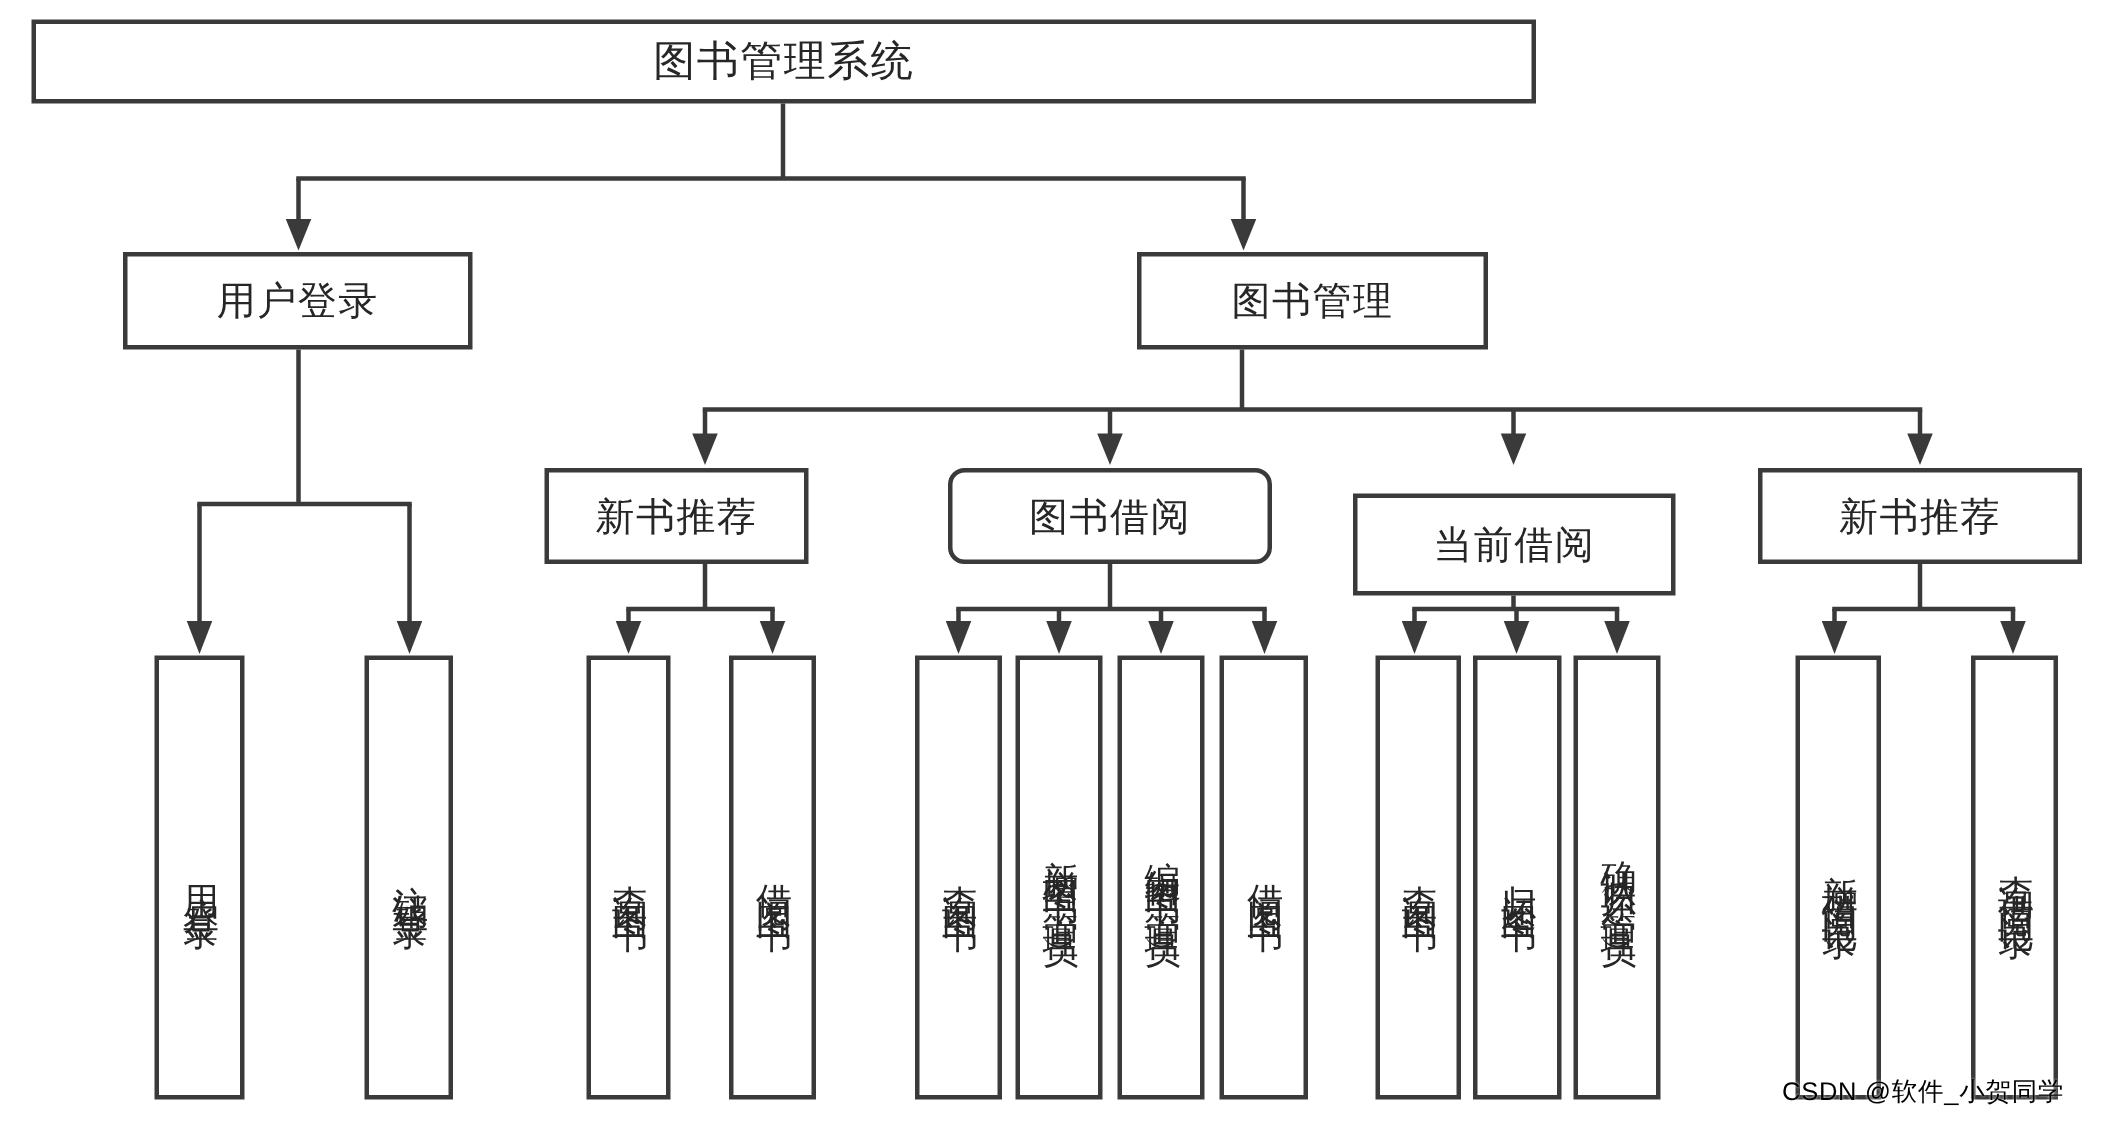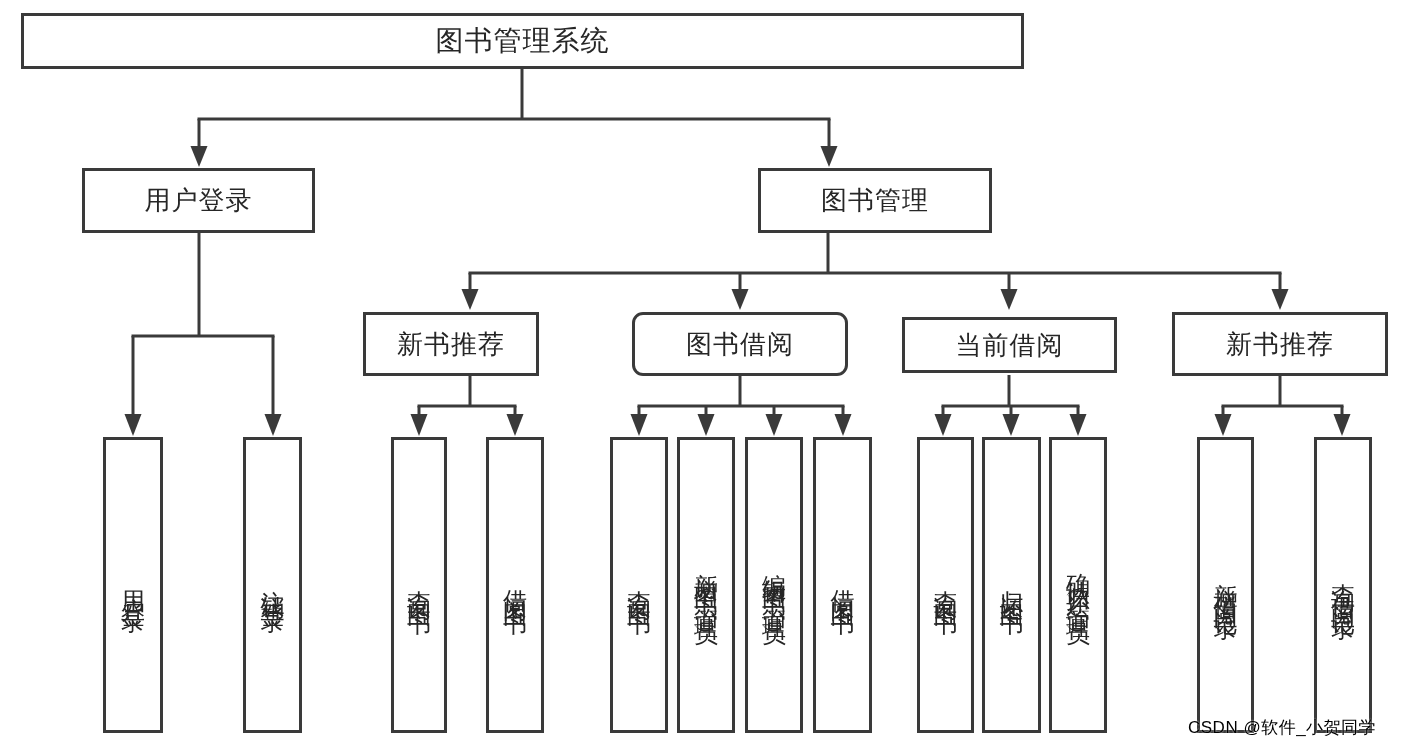--- a/index.html
+++ b/index.html
@@ -108,21 +108,21 @@
   <div class="box" style="left:712px; top:168px; width:234px; height:65px;margin-left:46px;">
     <span class="h-label">图书管理</span>
   </div>
 
   <div class="box" style="left:363px; top:312px; width:176px; height:64px;text-align:right;">
     <span class="h-label">新书推荐</span>
   </div>
   <div class="box" style="left:632px; top:312px; width:216px; height:64px;border-radius:11px;">
     <span class="h-label">图书借阅</span>
   </div>
-  <div class="box" style="left:902px; top:317px; width:215px; height:56px;">
+  <div class="box" style="left:902px; top:329px; width:215px; height:68px;">
     <span class="h-label">当前借阅</span>
   </div>
   <div class="box" style="left:1172px; top:312px; width:216px; height:64px;">
     <span class="h-label">新书推荐</span>
   </div>
 
   <div class="box leaf" style="left:103px; width:60px;">
     <span class="v-label">用户登录</span>
   </div>
   <div class="box leaf" style="left:243px; width:59px;">

